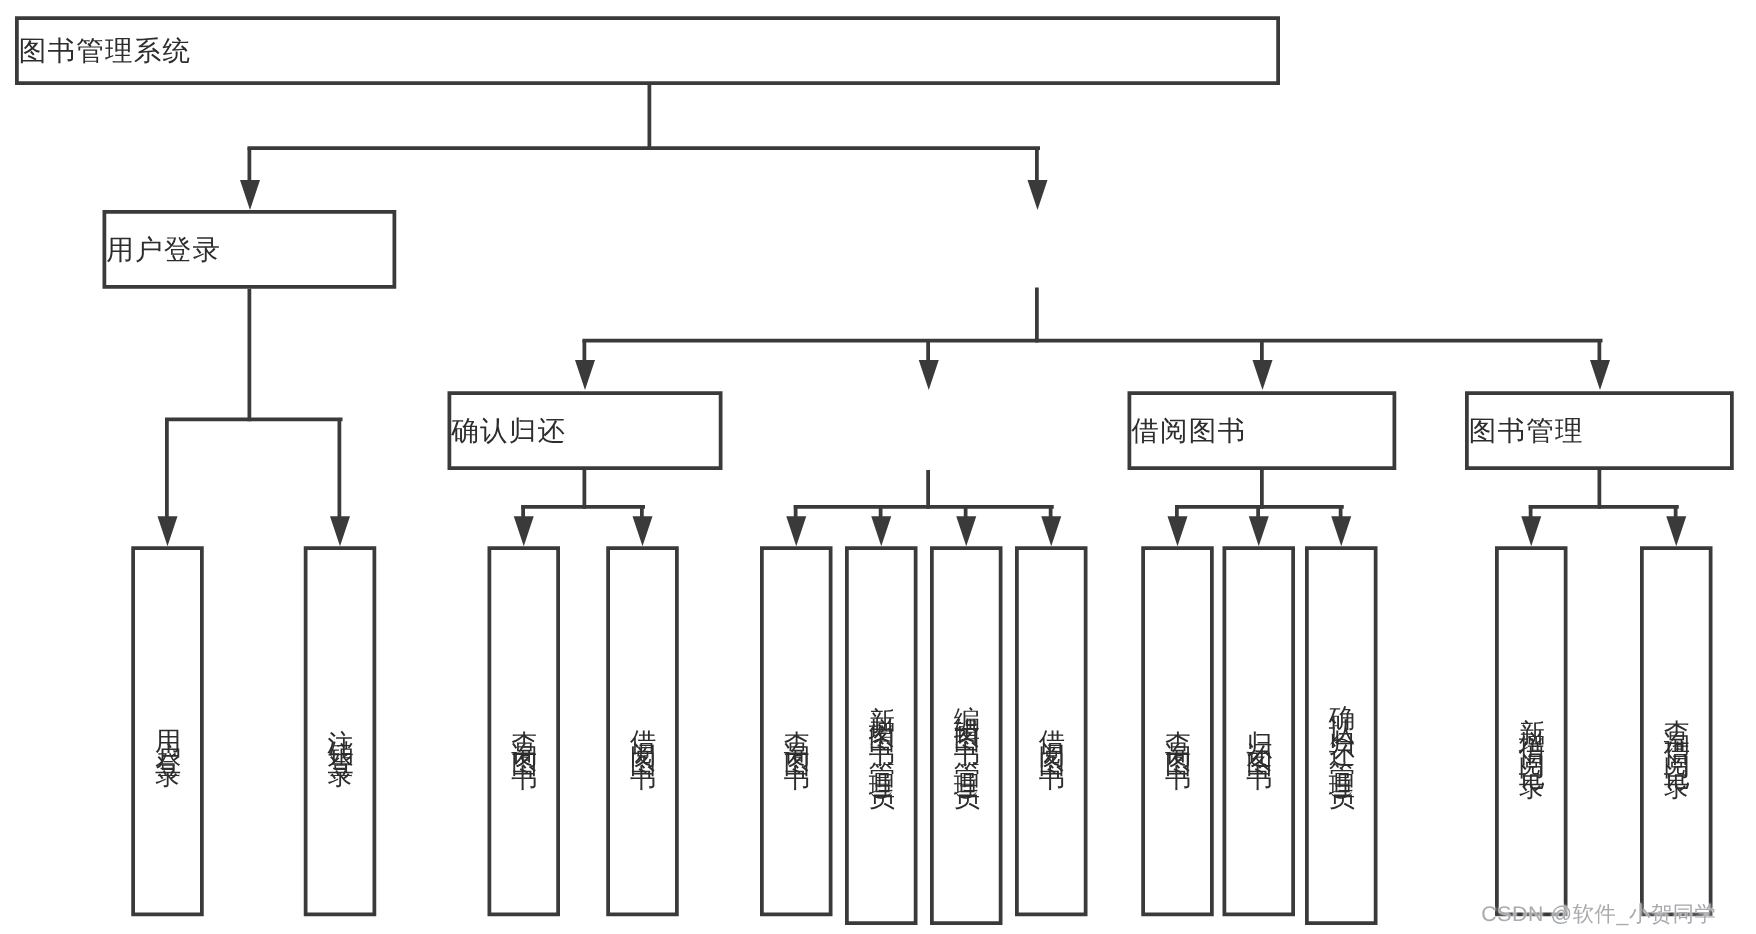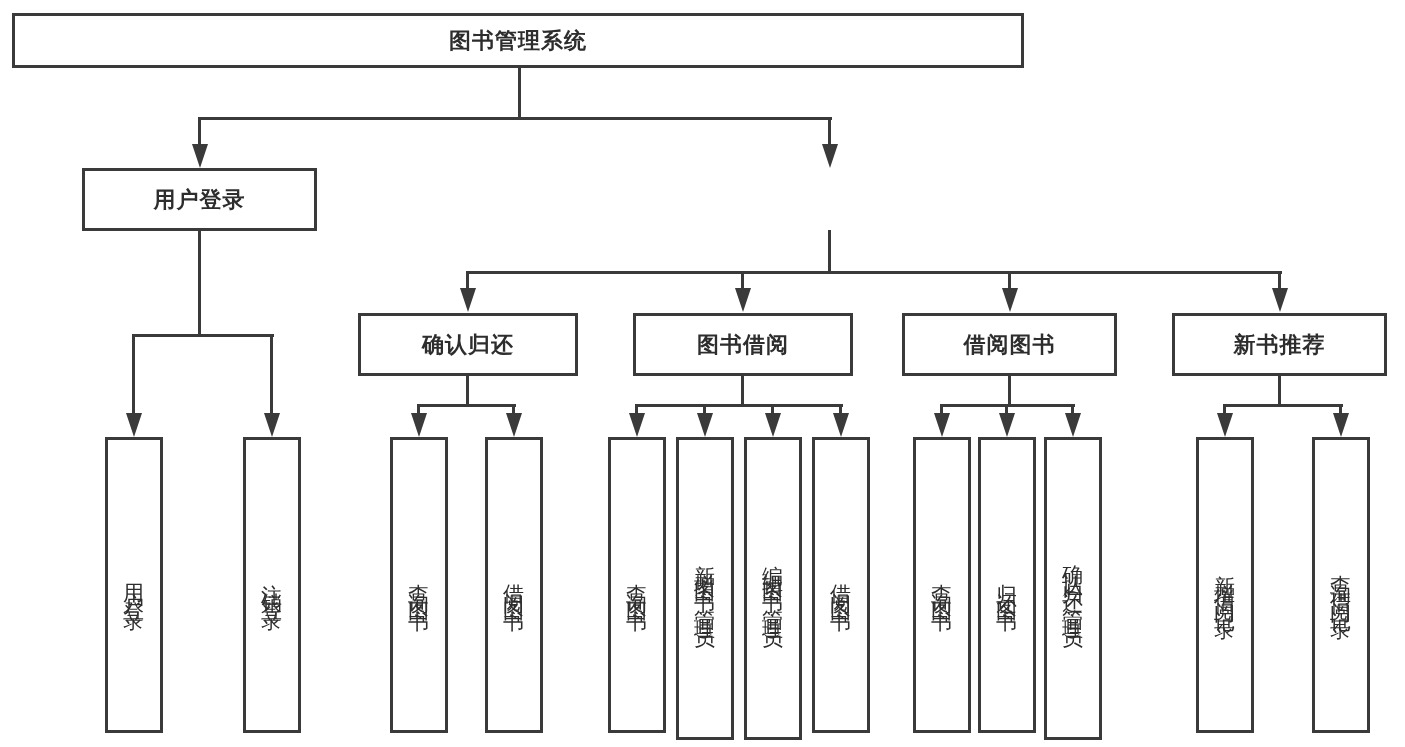--- a/index.html
+++ b/index.html
@@ -2,22 +2,22 @@
 <html><head>
 <meta charset="utf-8">
 <style>
   html,body{margin:0;padding:0;background:#ffffff;}
   .canvas{
     position:relative;width:1405px;height:747px;background:#ffffff;overflow:hidden;
     font-family:"Liberation Sans", sans-serif;
   }
   .box{
     position:absolute;background:#ffffff;border:3px solid #3a3a3a;box-sizing:border-box;
-    display:flex;align-items:center;justify-content:center;
-    font-size:22px;color:#2d2d2d;letter-spacing:1px;white-space:nowrap;font-weight:bold;
+    display:flex;align-items:center;
+    font-size:22px;color:#2d2d2d;letter-spacing:1px;white-space:nowrap;
   }
   .vbox{
     position:absolute;width:58px;background:#ffffff;border:3px solid #3a3a3a;box-sizing:border-box;
     display:flex;align-items:center;justify-content:center;
   }
   .vtext{
     writing-mode:vertical-rl;text-orientation:mixed;
     font-size:21px;color:#2d2d2d;letter-spacing:9px;line-height:1;white-space:nowrap;
   }
   .hline{position:absolute;height:3px;background:#3a3a3a;}
@@ -66,28 +66,25 @@
   <div class="vline" style="left:1008px;top:272px;height:18px"></div>
   <div class="vline" style="left:1278px;top:272px;height:18px"></div>
   <div class="arrow" style="left:460px;top:288px"></div>
   <div class="arrow" style="left:735px;top:288px"></div>
   <div class="arrow" style="left:1002px;top:288px"></div>
   <div class="arrow" style="left:1272px;top:288px"></div>
 
   <div class="box" style="left:358px;top:313px;width:220px;height:63px">
     <span>确认归还</span>
   </div>
-  <div class="box" style="left:633px;top:313px;width:220px;height:63px">
-    <span>图书借阅</span>
-  </div>
   <div class="box" style="left:902px;top:313px;width:215px;height:63px">
     <span>借阅图书</span>
   </div>
   <div class="box" style="left:1172px;top:313px;width:215px;height:63px">
-    <span>新书推荐</span>
+    <span>图书管理</span>
   </div>
 
   <div class="vline" style="left:466px;top:376px;height:31px"></div>
   <div class="hline" style="left:417px;top:404px;width:99px"></div>
   <div class="vline" style="left:417px;top:404px;height:12px"></div>
   <div class="vline" style="left:512px;top:404px;height:12px"></div>
   <div class="arrow" style="left:411px;top:413px"></div>
   <div class="arrow" style="left:506px;top:413px"></div>
 
   <div class="vline" style="left:741px;top:376px;height:31px"></div>
@@ -154,14 +151,15 @@
     <span class="vtext">确认归还（管理员）</span>
   </div>
 
   <div class="vbox" style="left:1196px;top:437px;height:296px">
     <span class="vtext">新增借阅记录</span>
   </div>
   <div class="vbox" style="left:1312px;top:437px;height:296px">
     <span class="vtext">查询借阅记录</span>
   </div>
 
+  <div class="watermark">CSDN @软件_小贺同学</div>
 
 </div>
 
 </body></html>

